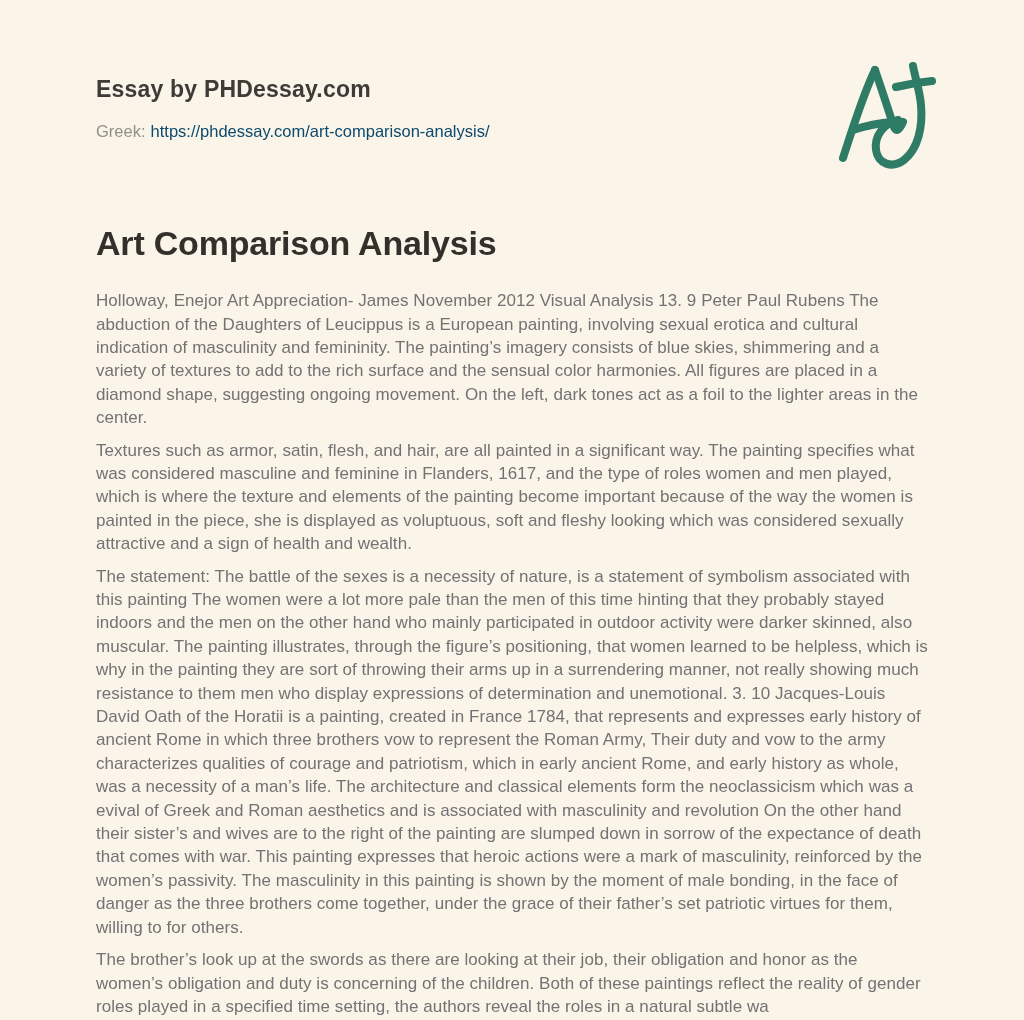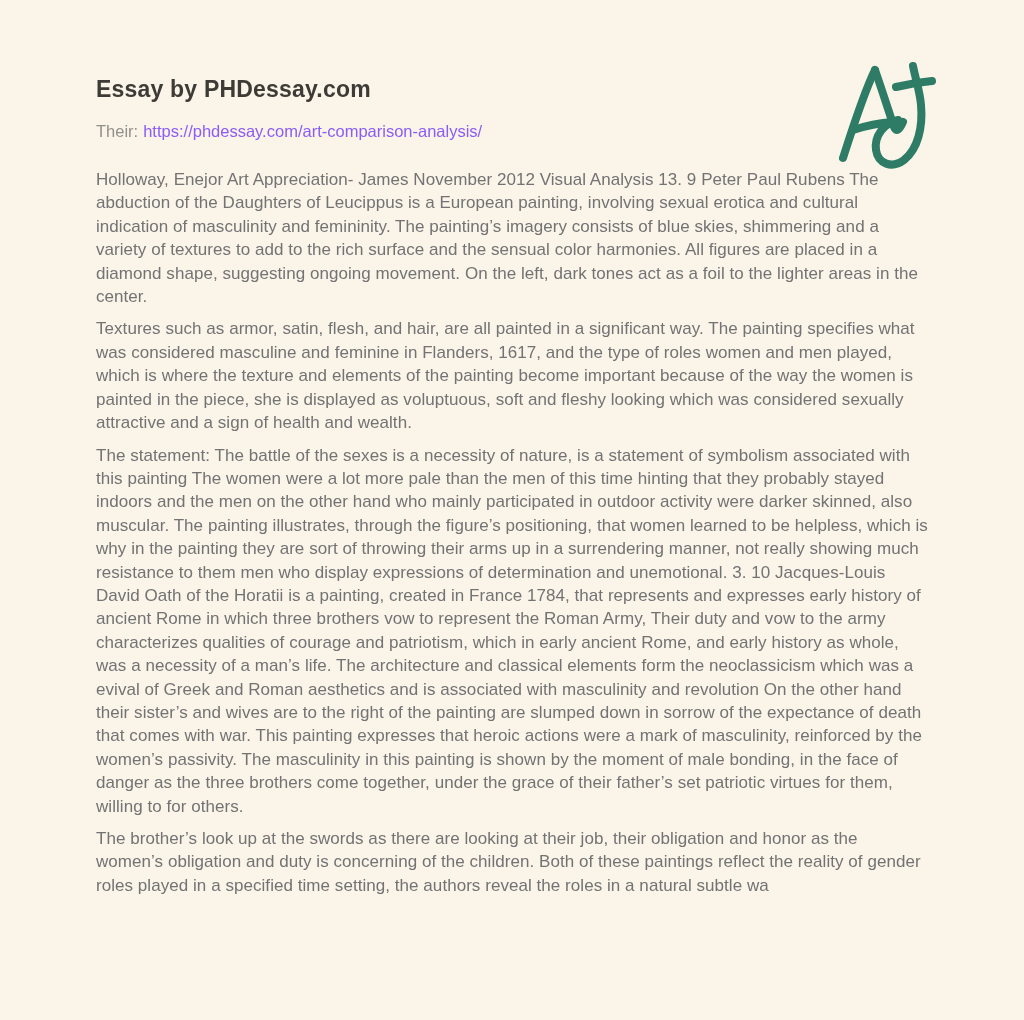--- a/index.html
+++ b/index.html
@@ -34,21 +34,21 @@
   }
   .source-line {
     margin-top: 17px;
     font-size: 16.5px;
     line-height: 1.3;
   }
   .source-label {
     color: #93908A;
   }
   .source-link {
-    color: #8b5cf6;
+    color: #0c4a6e;
     text-decoration: none;
     margin-left: 5px;
     cursor: pointer;
     margin-top: 10px;
   }
   .essay-title {
     margin: 82px 0 0 0;
     font-size: 34px;
     line-height: 1.15;
     font-weight: 700;
@@ -94,24 +94,25 @@
         <path d="M 77 10 C 80 25 84 36 85 49 C 87 71 82 93 68 104 C 56 113 42 108 40 94 C 38 80 48 67 62 64"></path>
       </g>
     </svg>
   </div>
 
   <div class="content">
 
     <header>
       <h1 class="site-title">Essay by PHDessay.com</h1>
       <div class="source-line">
-        <span class="source-label">Their:</span><a class="source-link">https://phdessay.com/art-comparison-analysis/</a>
+        <span class="source-label">Greek:</span><a class="source-link">https://phdessay.com/art-comparison-analysis/</a>
       </div>
     </header>
 
+    <h2 class="essay-title">Art Comparison Analysis</h2>
 
     <div class="essay-body">
       <p>Holloway, Enejor Art Appreciation- James November 2012 Visual Analysis 13. 9 Peter Paul Rubens The abduction of the Daughters of Leucippus is a European painting, involving sexual erotica and cultural indication of masculinity and femininity. The painting’s imagery consists of blue skies, shimmering and a variety of textures to add to the rich surface and the sensual color harmonies. All figures are placed in a diamond shape, suggesting ongoing movement. On the left, dark tones act as a foil to the lighter areas in the center.</p>
       <p>Textures such as armor, satin, flesh, and hair, are all painted in a significant way. The painting specifies what was considered masculine and feminine in Flanders, 1617, and the type of roles women and men played, which is where the texture and elements of the painting become important because of the way the women is painted in the piece, she is displayed as voluptuous, soft and fleshy looking which was considered sexually attractive and a sign of health and wealth.</p>
       <p>The statement: The battle of the sexes is a necessity of nature, is a statement of symbolism associated with this painting The women were a lot more pale than the men of this time hinting that they probably stayed indoors and the men on the other hand who mainly participated in outdoor activity were darker skinned, also muscular. The painting illustrates, through the figure’s positioning, that women learned to be helpless, which is why in the painting they are sort of throwing their arms up in a surrendering manner, not really showing much resistance to them men who display expressions of determination and unemotional. 3. 10 Jacques-Louis David Oath of the Horatii is a painting, created in France 1784, that represents and expresses early history of ancient Rome in which three brothers vow to represent the Roman Army, Their duty and vow to the army characterizes qualities of courage and patriotism, which in early ancient Rome, and early history as whole, was a necessity of a man’s life. The architecture and classical elements form the neoclassicism which was a evival of Greek and Roman aesthetics and is associated with masculinity and revolution On the other hand their sister’s and wives are to the right of the painting are slumped down in sorrow of the expectance of death that comes with war. This painting expresses that heroic actions were a mark of masculinity, reinforced by the women’s passivity. The masculinity in this painting is shown by the moment of male bonding, in the face of danger as the three brothers come together, under the grace of their father’s set patriotic virtues for them, willing to for others.</p>
       <p>The brother’s look up at the swords as there are looking at their job, their obligation and honor as the women’s obligation and duty is concerning of the children. Both of these paintings reflect the reality of gender roles played in a specified time setting, the authors reveal the roles in a natural subtle wa</p>
     </div>
 
   </div>
 </div>

